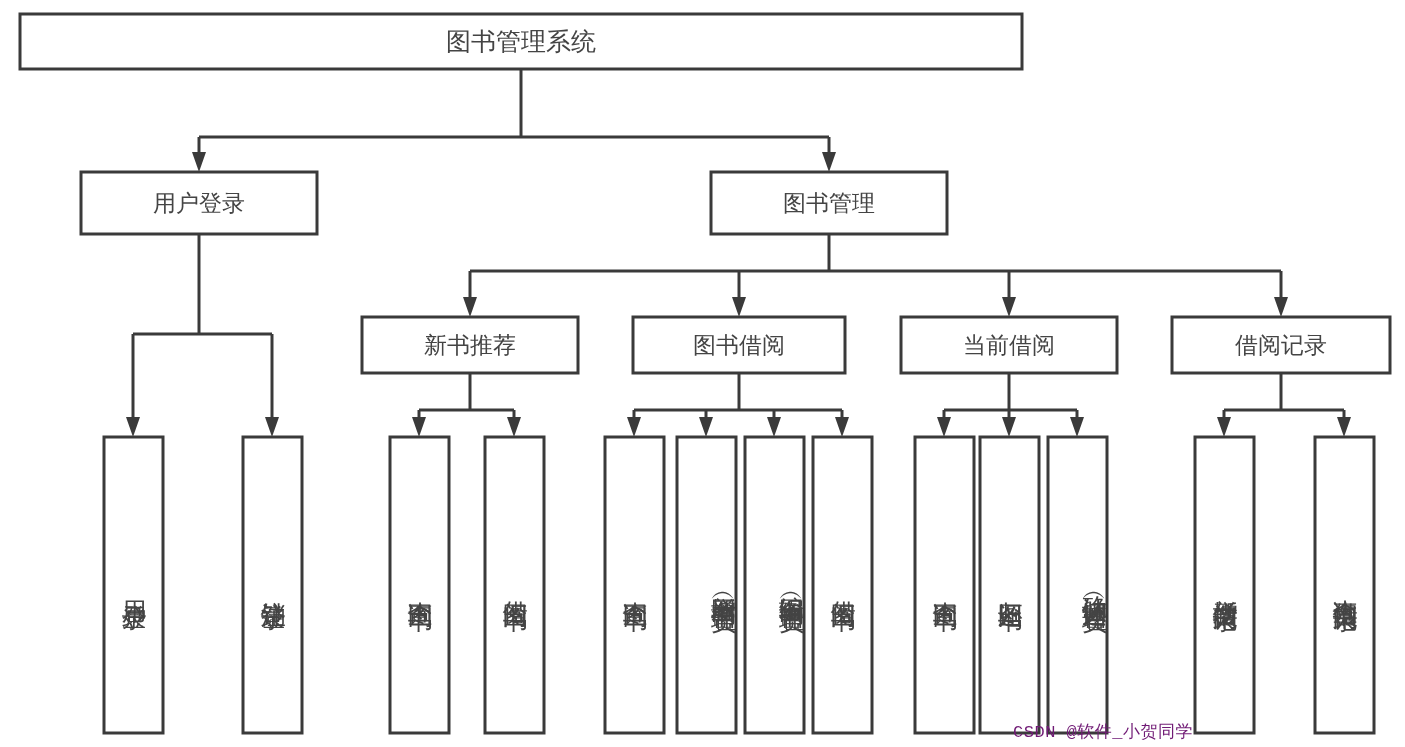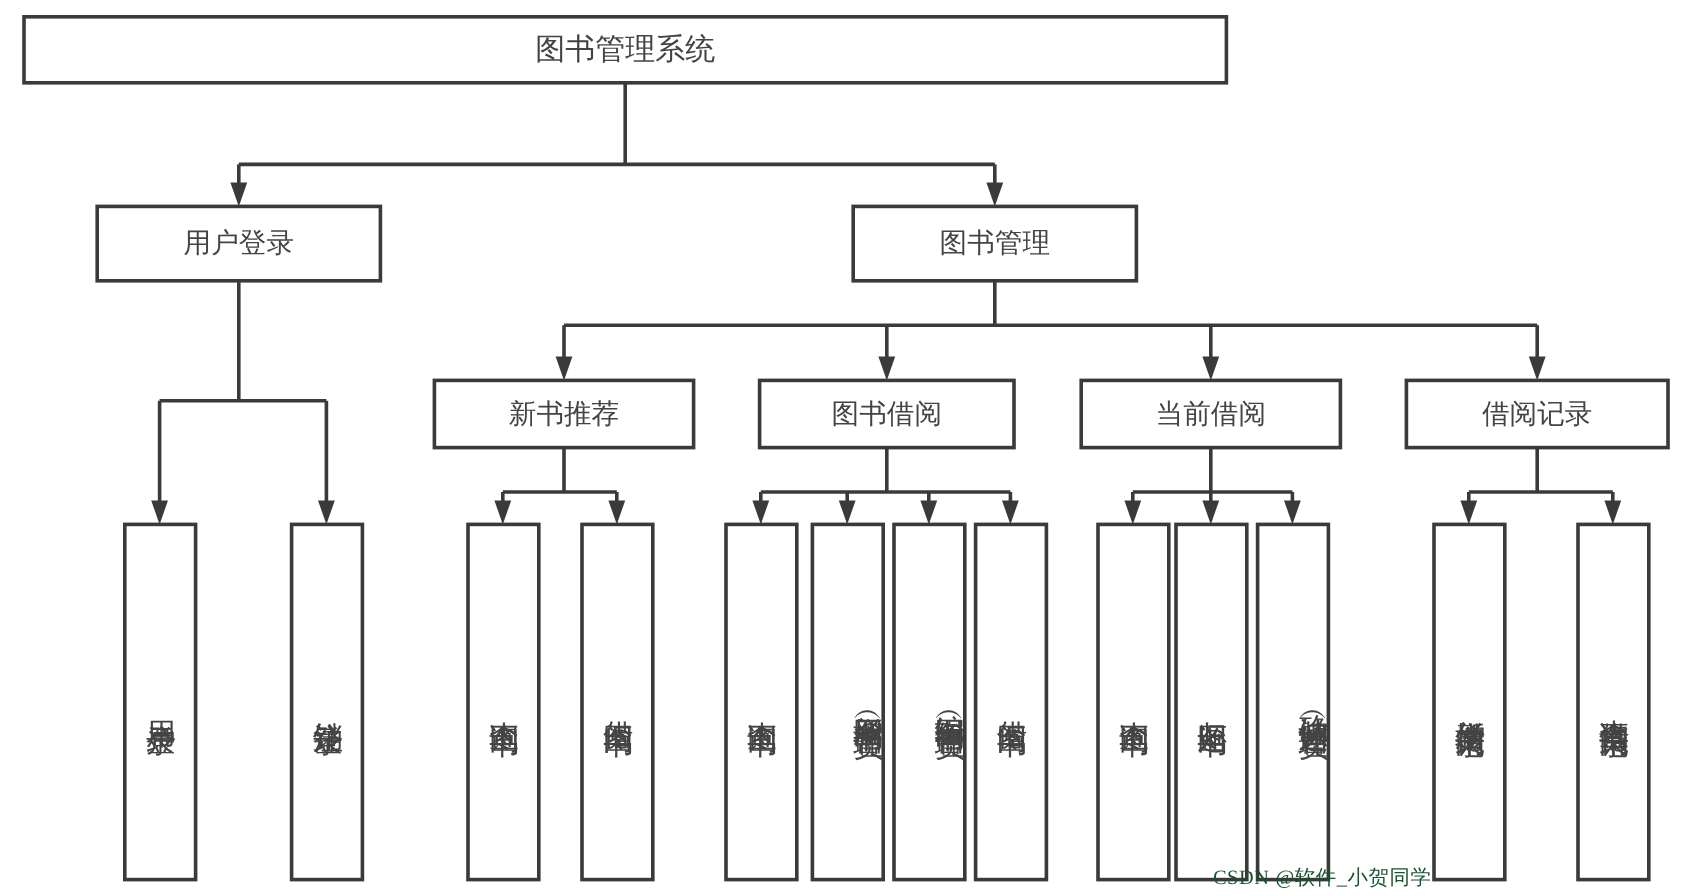--- a/index.html
+++ b/index.html
@@ -67,22 +67,22 @@
     pointer-events: none;
     user-select: none;
   }
   .leaf-label.centered {
     align-items: center;
   }
   #watermark {
     position: absolute;
     right: 8px;
     bottom: 4px;
-    color: #14532d;
-    font-family: Liberation Serif, serif;
+    color: #701a75;
+    font-family: Liberation Mono, monospace;
     font-size: 17px;
     letter-spacing: 0.5px;
     white-space: nowrap;
     user-select: none;
   }
 </style>
 </head>
 <body>
 
 <div id="diagram-root">

